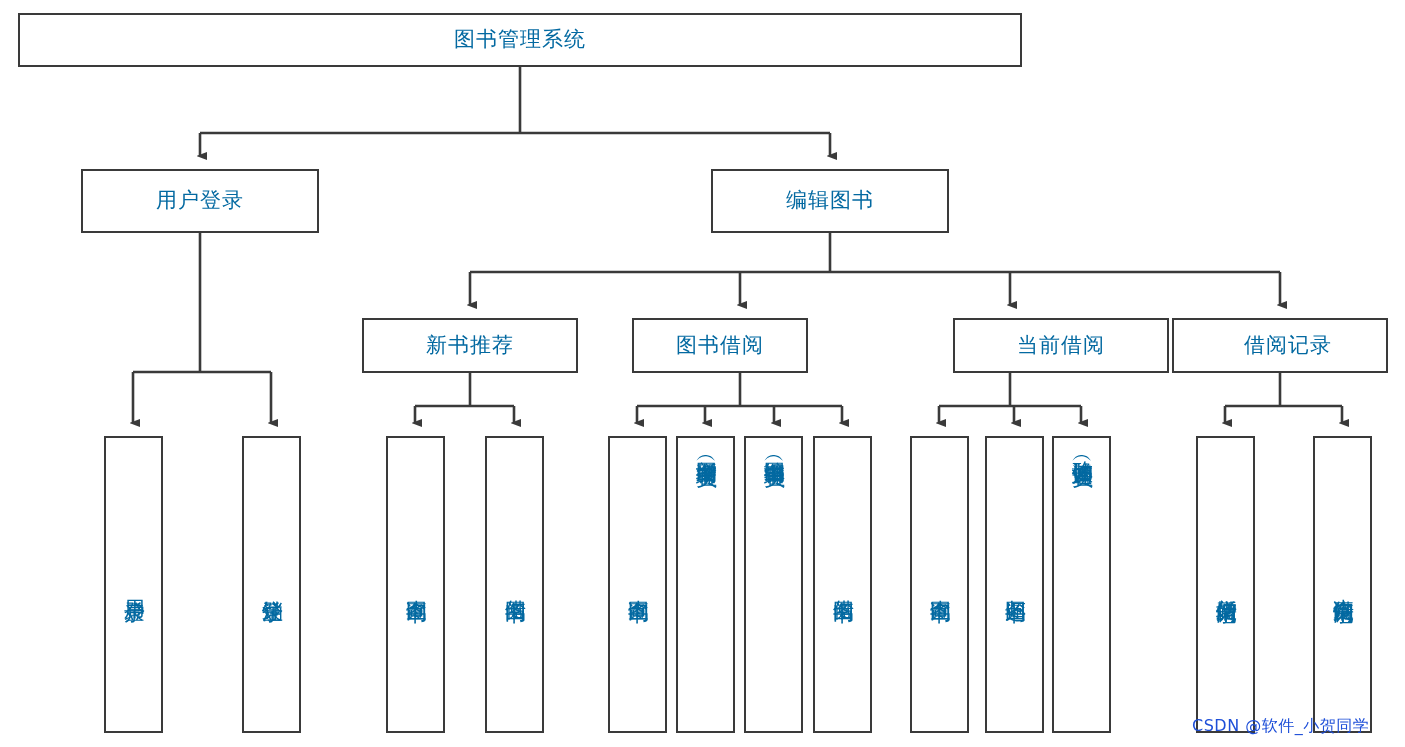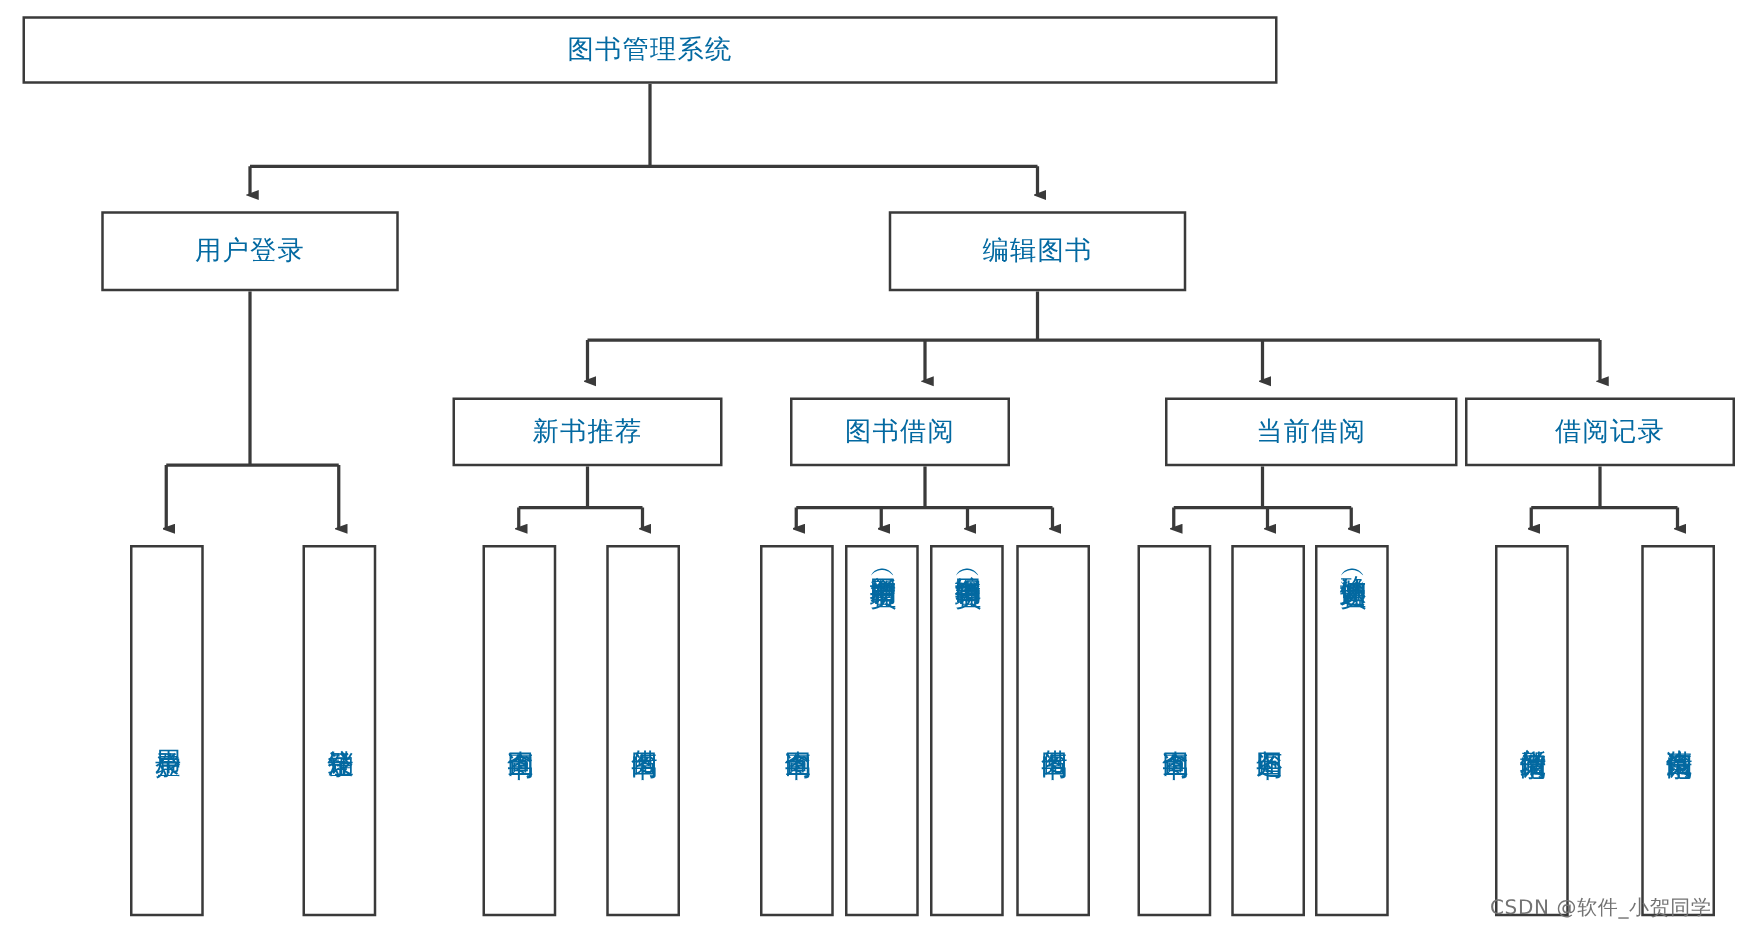--- a/index.html
+++ b/index.html
@@ -51,21 +51,21 @@
     padding-bottom: 6px;
     align-items: center;
     justify-content: flex-start;
   }
   .node.vertical.centered {
     justify-content: center;
   }
   .watermark {
     position: absolute;
     font-size: 16px;
-    color: #737373;
+    color: #1d4ed8;
     white-space: nowrap;
     letter-spacing: 0.5px;
     text-align: right;
   }
 </style>
 </head>
 <body>
 
 <div id="canvas">
 
@@ -129,21 +129,21 @@
   <div class="node horizontal" style="left:711px; top:169px; width:238px; height:64px;">
     <span>编辑图书</span>
   </div>
 
   <div class="node horizontal" style="left:362px; top:318px; width:216px; height:55px;">
     <span>新书推荐</span>
   </div>
   <div class="node horizontal" style="left:632px; top:318px; width:176px; height:55px;">
     <span>图书借阅</span>
   </div>
-  <div class="node horizontal" style="left:932px; top:318px; width:234px; height:55px;">
+  <div class="node horizontal" style="left:953px; top:318px; width:216px; height:55px;">
     <span>当前借阅</span>
   </div>
   <div class="node horizontal" style="left:1172px; top:318px; width:216px; height:55px;padding-left:16px;">
     <span>借阅记录</span>
   </div>
 
   <div class="node vertical centered" style="left:104px; top:436px; width:59px; height:297px;">
     <span>用户登录</span>
   </div>
   <div class="node vertical centered" style="left:242px; top:436px; width:59px; height:297px;">

